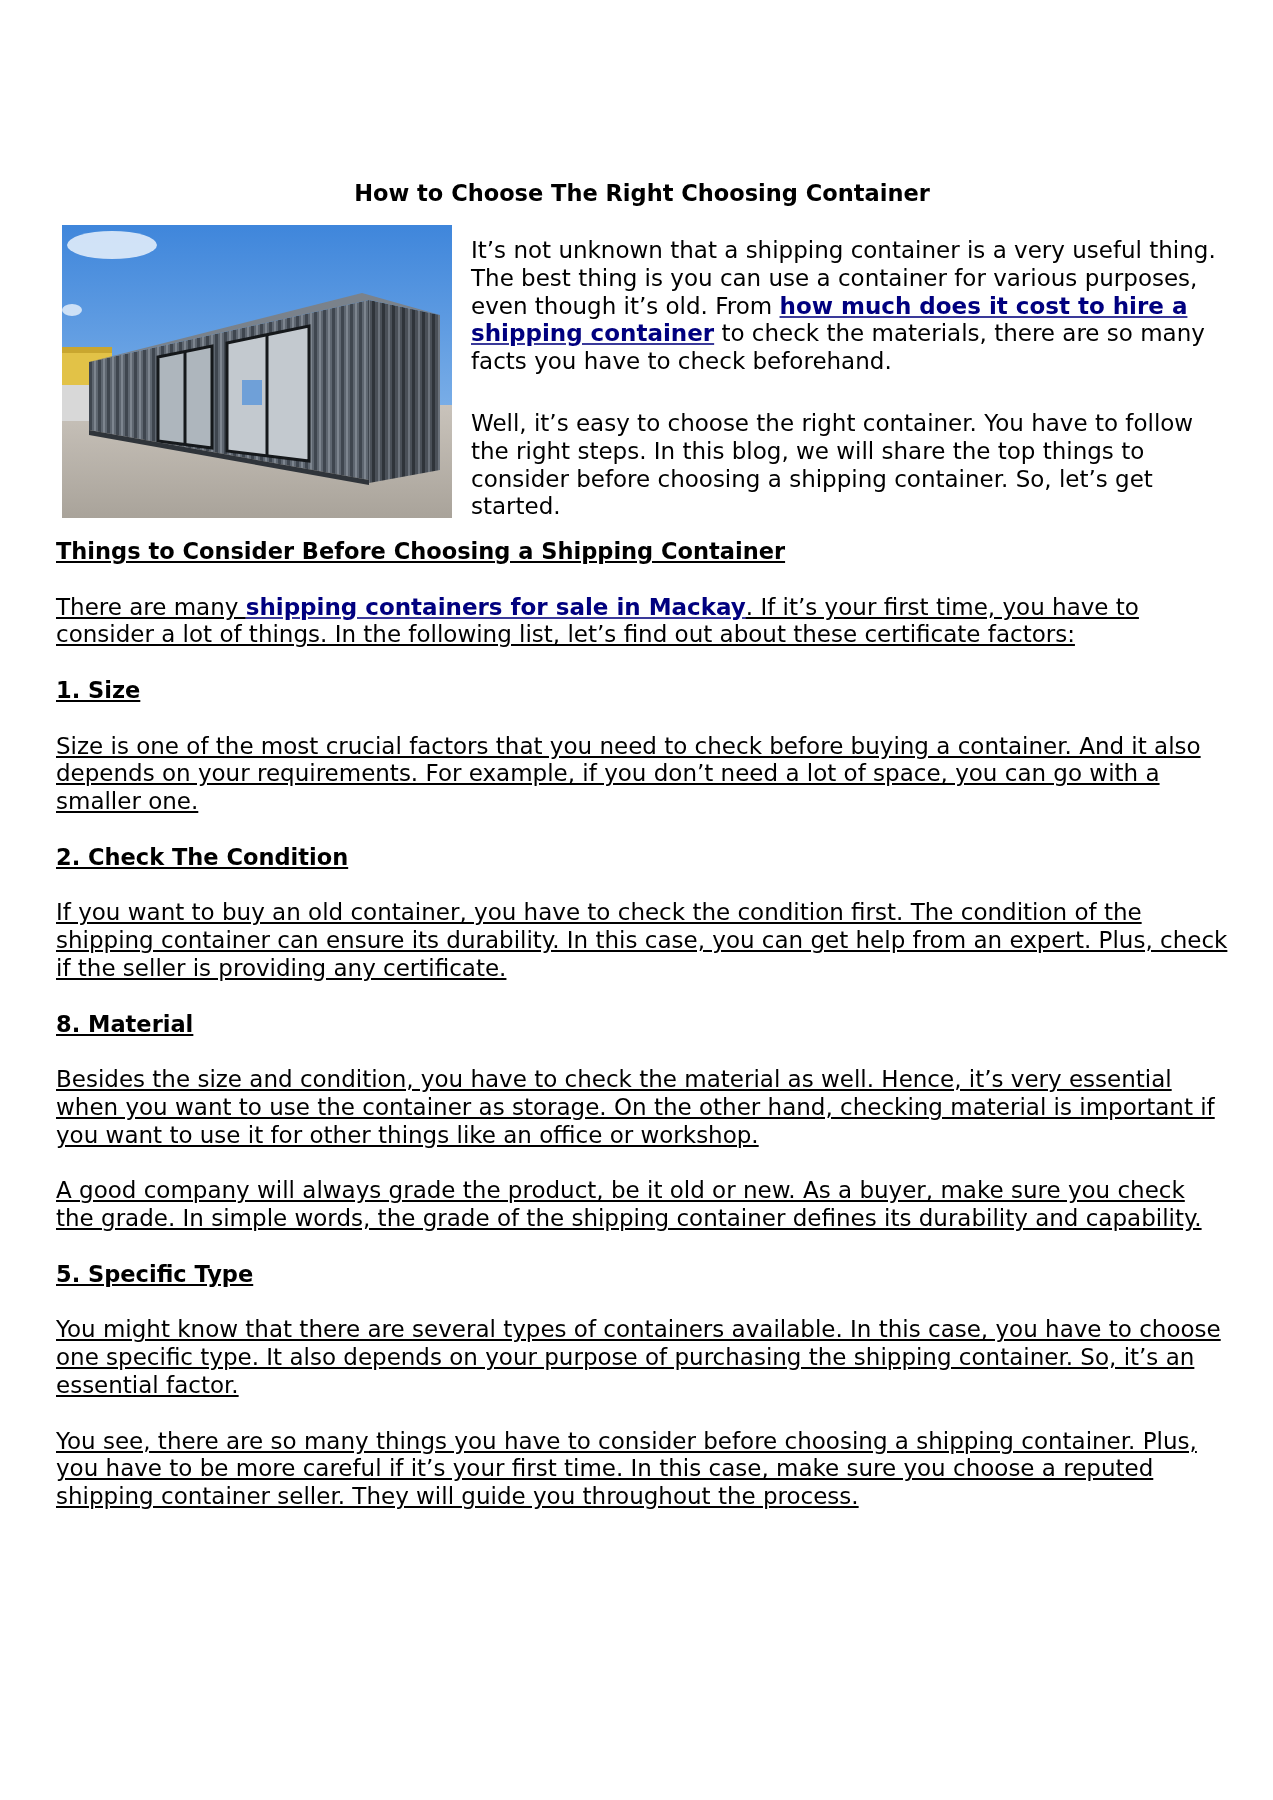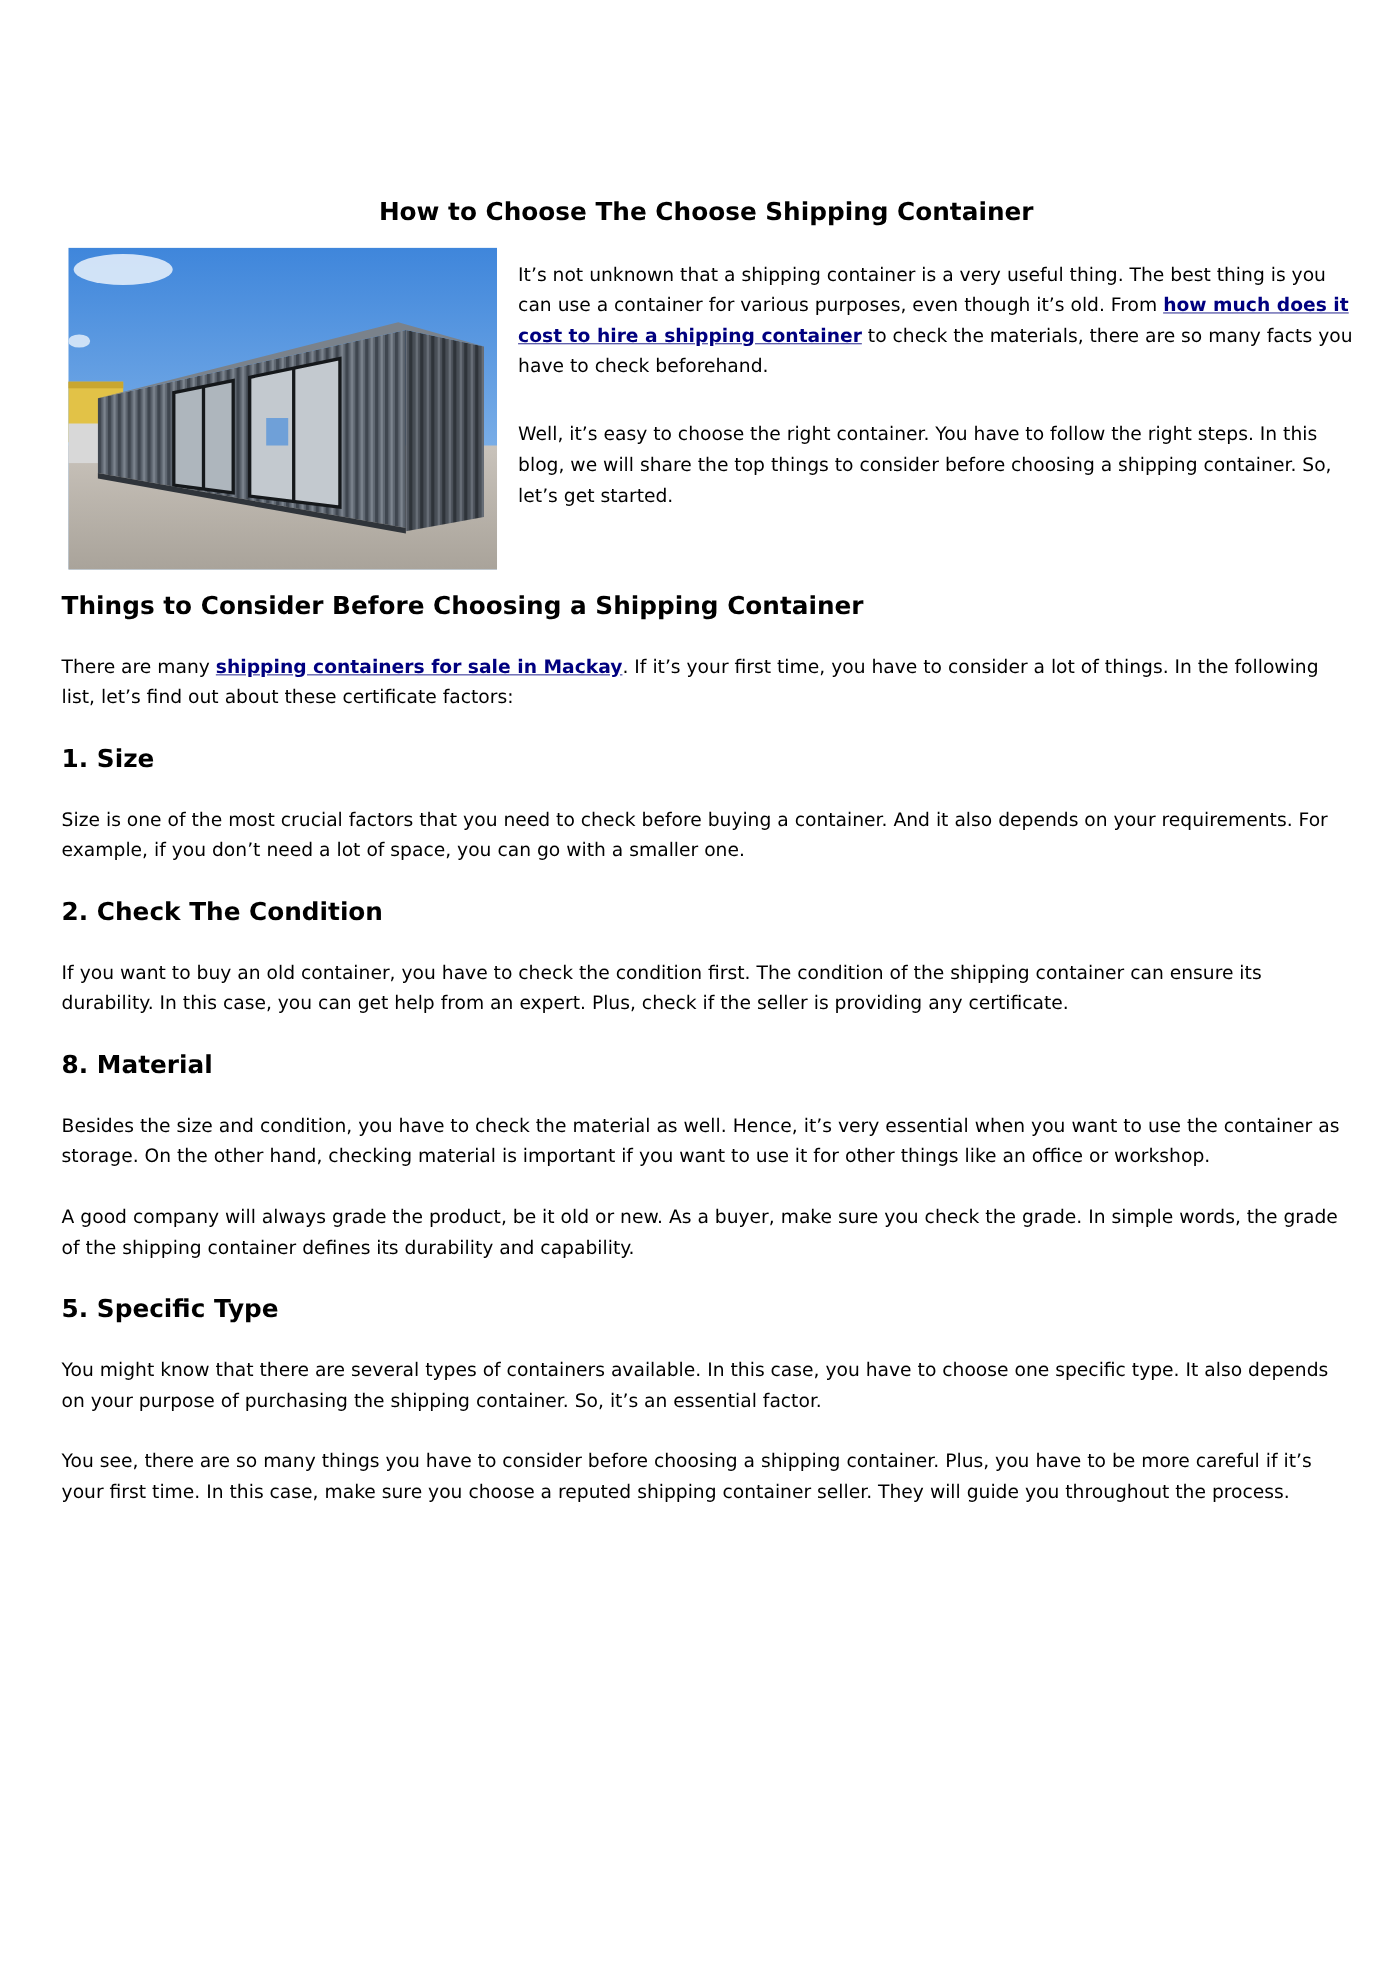--- a/index.html
+++ b/index.html
@@ -4,32 +4,32 @@
 <style>
   html, body { margin:0; padding:0; background:#ffffff; }
   body { width:1273px; height:1800px; position:relative; overflow:hidden;
          font-family:"DejaVu Sans", sans-serif; color:#000; }
   .page { position:absolute; left:56px; top:0; width:1172px; }
   .title { position:absolute; top:179px; left:0; width:1172px; text-align:center;
            font-weight:bold; font-size:22.5px; line-height:28px; }
   .hero { position:absolute; top:225px; left:6px; width:1166px; }
   .hero-img { position:absolute; left:0; top:0; width:390px; height:293px; overflow:hidden; }
   .hero-text { position:absolute; left:409px; top:12px; width:760px; }
-  p { margin:0; font-size:17px; line-height:27.8px; }
+  p { margin:0; font-size:23px; line-height:27.8px; }
   .hero-text p + p { margin-top:34px; }
   a { color:#00007f; font-weight:bold; text-decoration:underline; text-decoration-color:#3a3a9a; }
-  .body-flow { position:absolute; top:538px; left:0; width:1172px; }
+  .body-flow { position:absolute; top:538px; left:0; width:1172px;text-decoration:underline; }
   h2 { margin:0; font-size:22.5px; line-height:27.8px; font-weight:bold; }
   .block { margin-bottom:27.8px; }
 </style>
 </head>
 <body>
 
 <div class="page">
-  <div class="title">How to Choose The Choose Shipping Container</div>
+  <div class="title">How to Choose The Right Choosing Container</div>
 
   <div class="hero">
     <div class="hero-img">
       <svg width="390" height="293" viewBox="0 0 390 293" xmlns="http://www.w3.org/2000/svg">
         <defs>
           <linearGradient id="sky" x1="0" y1="0" x2="0" y2="1">
             <stop offset="0" stop-color="#3f86db"></stop>
             <stop offset="1" stop-color="#9cc5ee"></stop>
           </linearGradient>
           <linearGradient id="ground" x1="0" y1="0" x2="0" y2="1">

